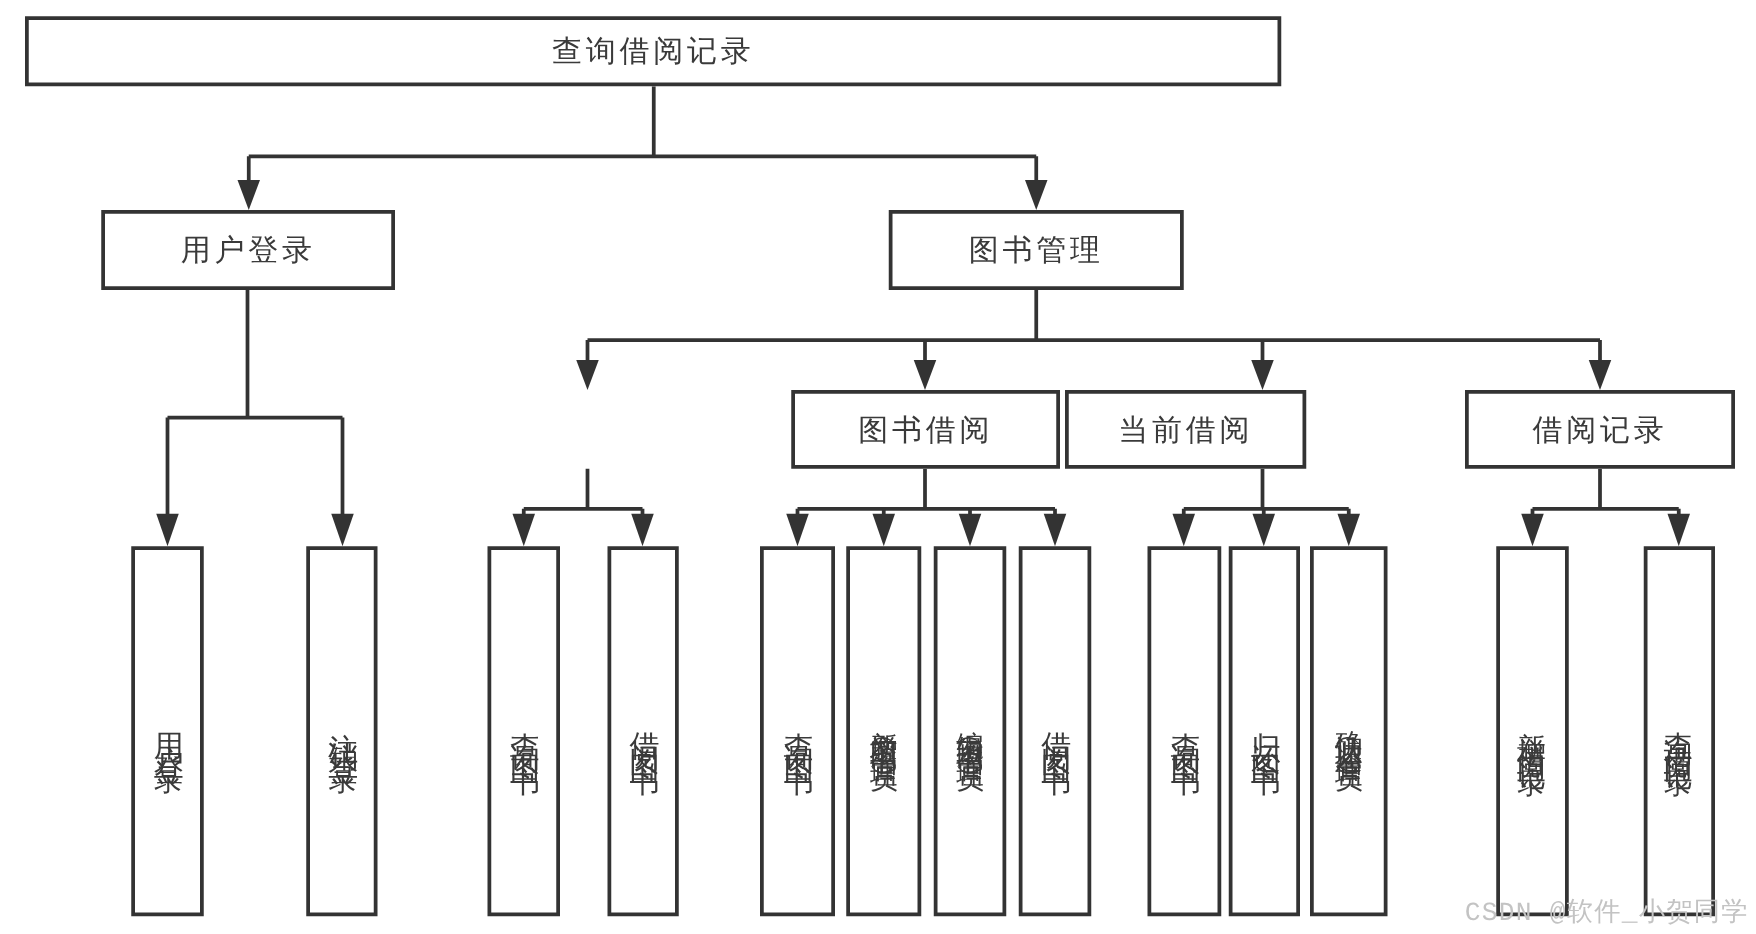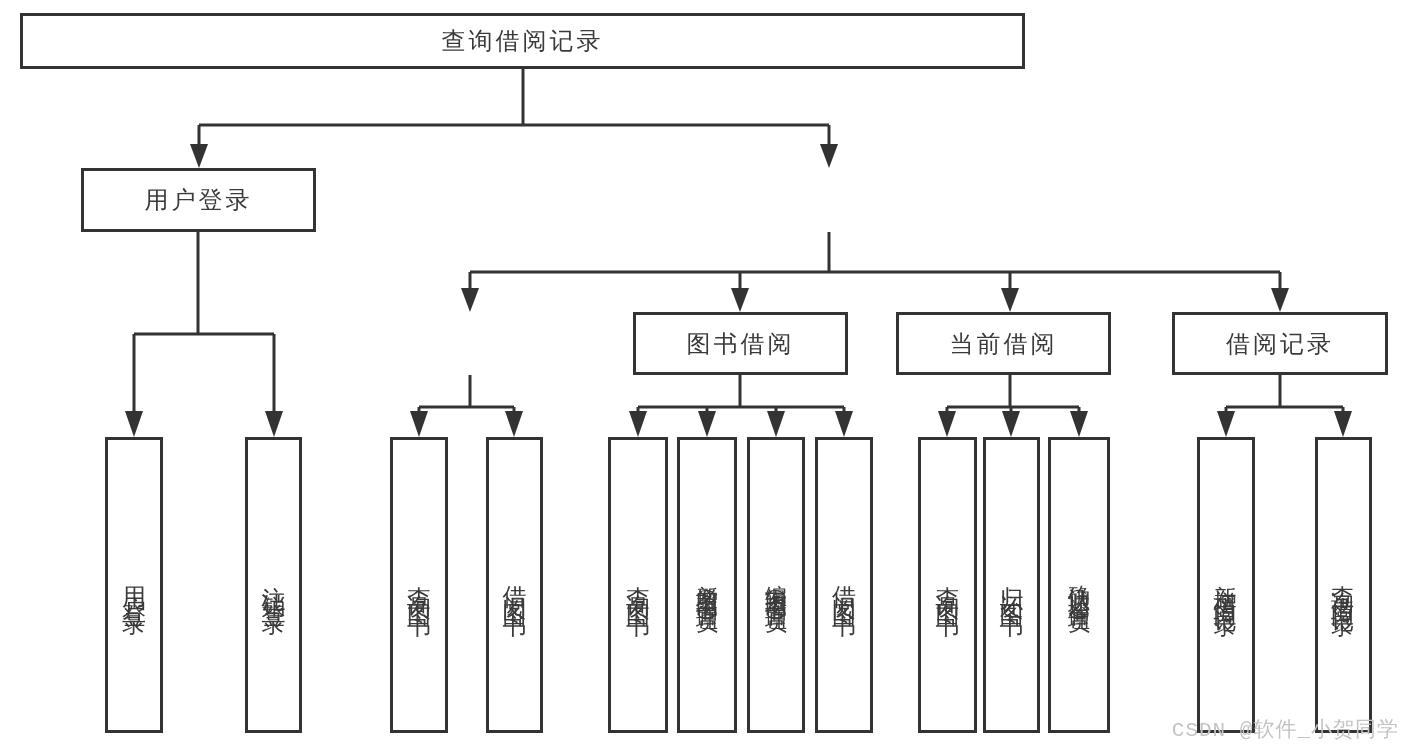--- a/index.html
+++ b/index.html
@@ -95,23 +95,24 @@
       <path d="M1002 411 L1020 411 L1011 437 Z"></path>
       <path d="M1070 411 L1088 411 L1079 437 Z"></path>
       <path d="M1217 411 L1235 411 L1226 437 Z"></path>
       <path d="M1334 411 L1352 411 L1343 437 Z"></path>
     </g>
   </svg>
 
   <div class="hbox" style="left:20px;top:13px;width:1005px;height:56px;">查询借阅记录</div>
 
   <div class="hbox" style="left:81px;top:168px;width:235px;height:64px;">用户登录</div>
+  <div class="hbox" style="left:711px;top:168px;width:236px;height:64px;">图书管理</div>
 
   <div class="hbox" style="left:633px;top:312px;width:215px;height:63px;">图书借阅</div>
-  <div class="hbox" style="left:896px;top:312px;width:215px;height:63px;">当前借阅</div>
+  <div class="hbox" style="left:852px;top:312px;width:193px;height:63px;">当前借阅</div>
   <div class="hbox" style="left:1172px;top:312px;width:216px;height:63px;">借阅记录</div>
 
   <div class="vbox" style="left:105px;width:58px;">用户登录</div>
   <div class="vbox" style="left:245px;width:57px;">注销登录</div>
 
   <div class="vbox" style="left:390px;width:58px;">查询图书</div>
   <div class="vbox" style="left:486px;width:57px;">借阅图书</div>
 
   <div class="vbox" style="left:608px;width:60px;">查询图书</div>
   <div class="vbox tight" style="left:677px;width:60px;">新增图书（管理员）</div>

